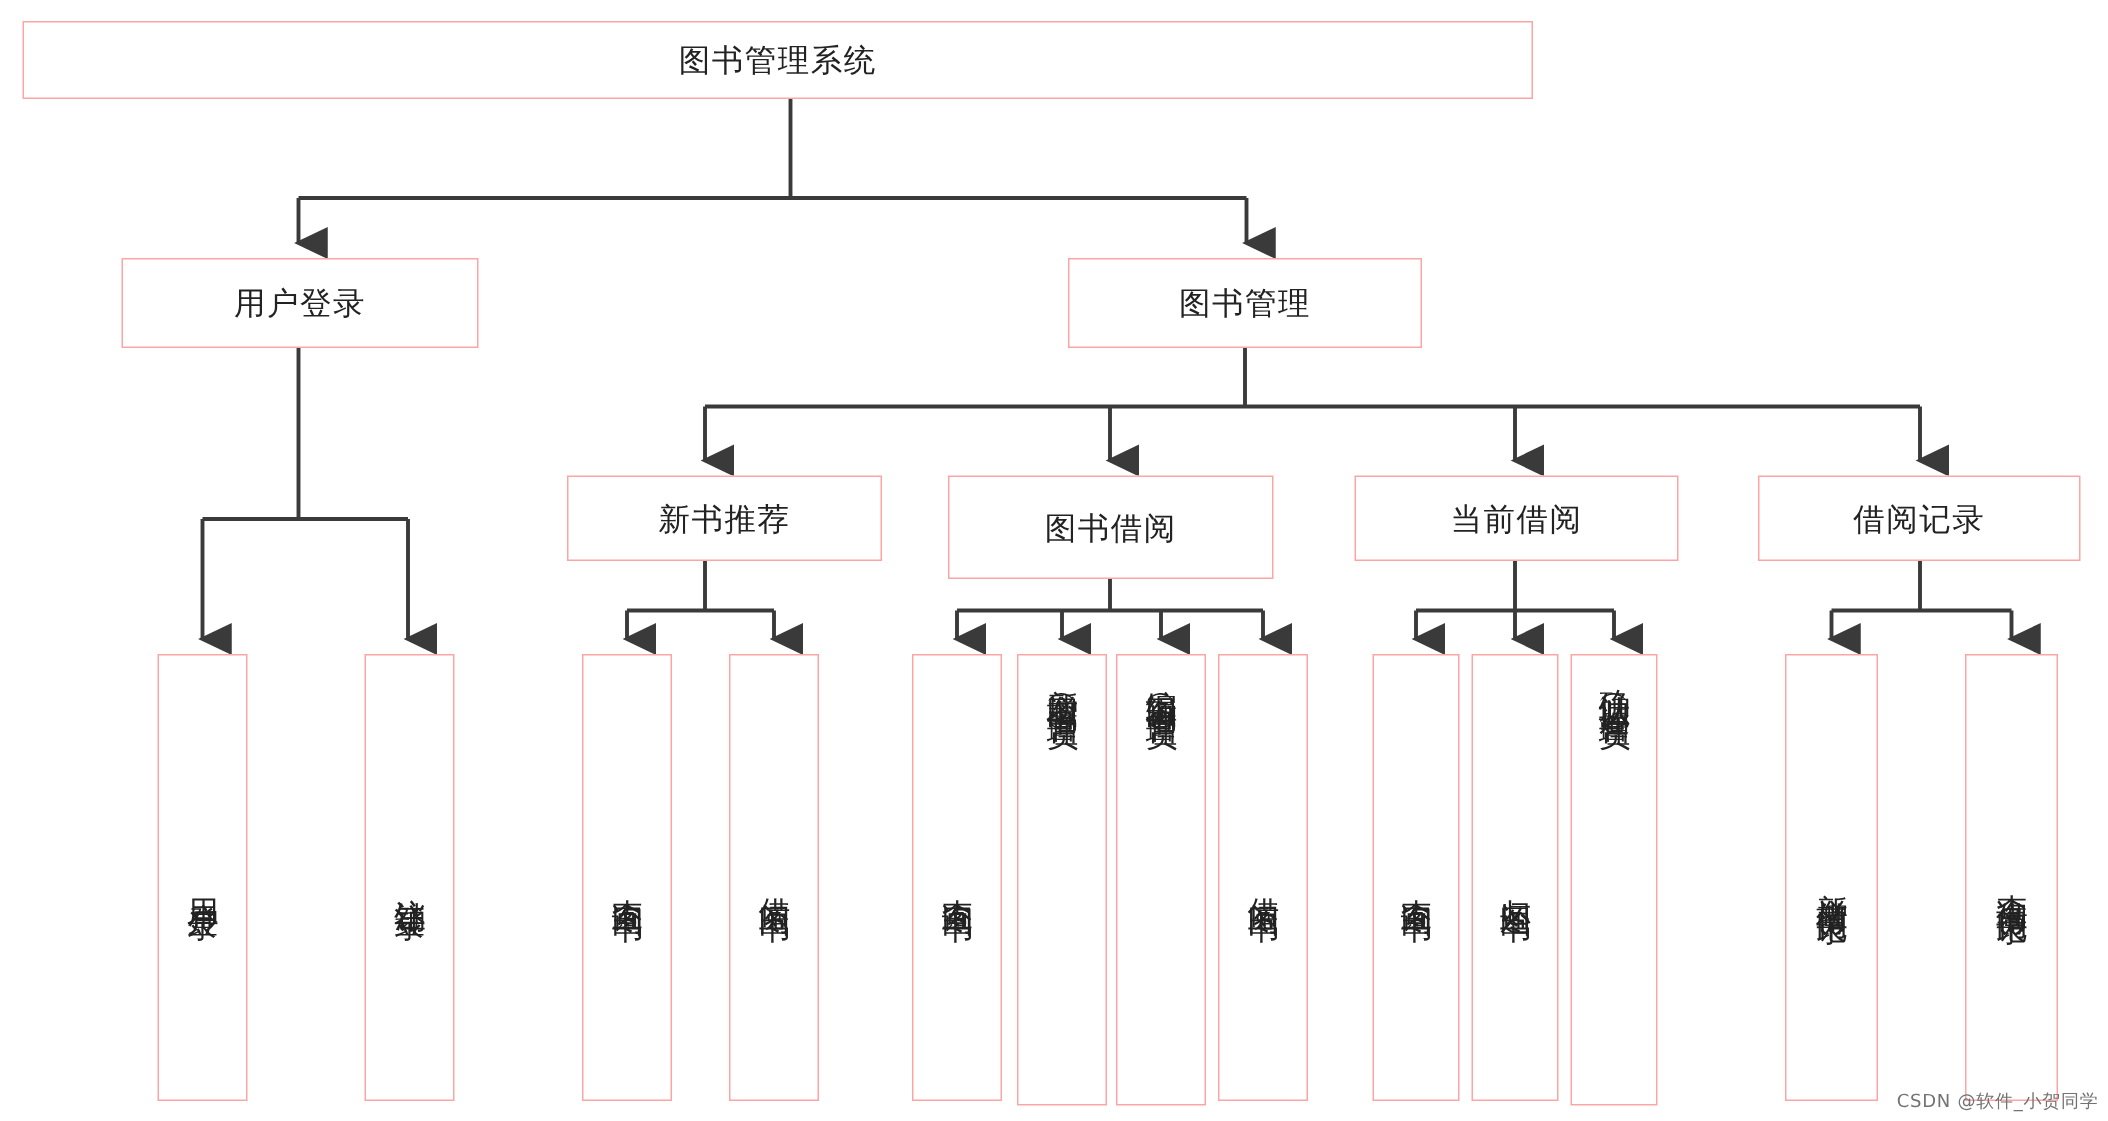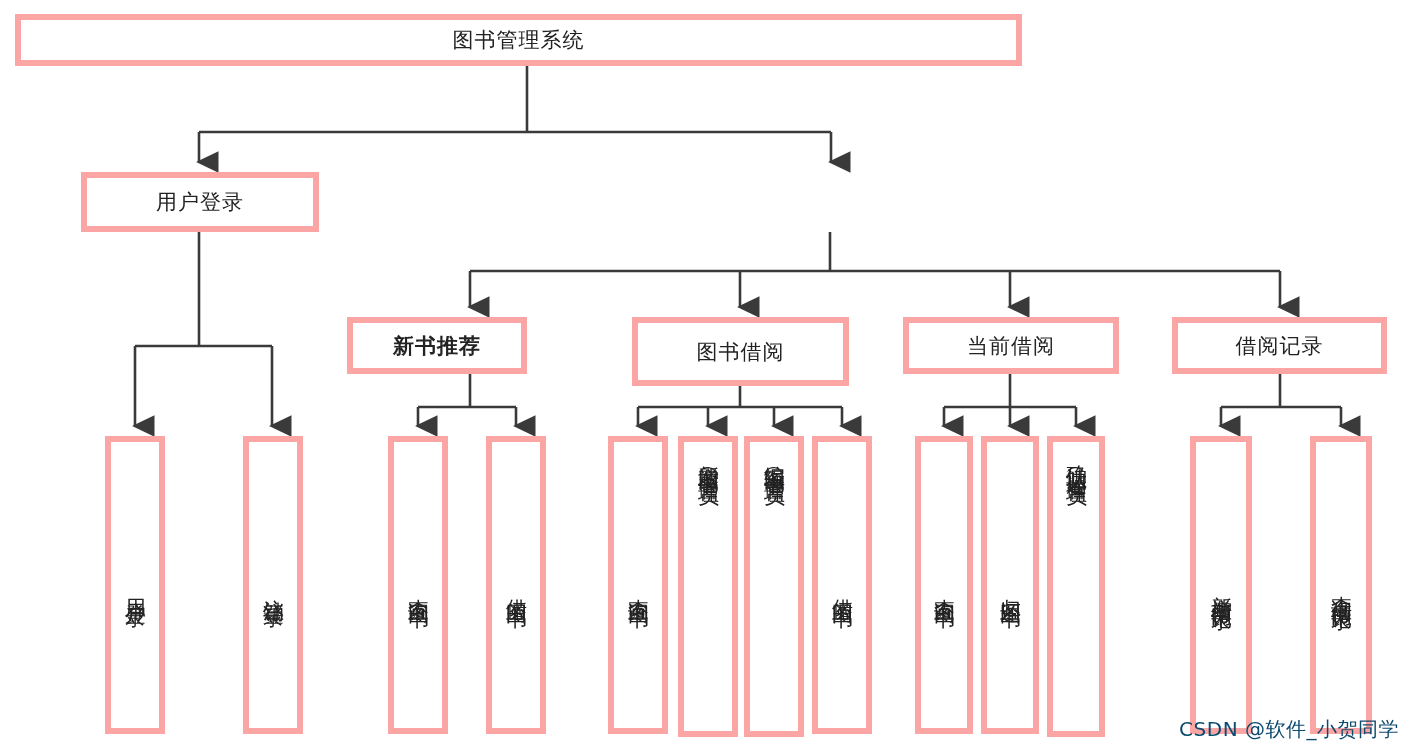--- a/index.html
+++ b/index.html
@@ -22,21 +22,21 @@
     left: 0;
     top: 0;
     width: 1405px;
     height: 747px;
     pointer-events: none;
   }
   .node {
     position: absolute;
     box-sizing: border-box;
     background: #ffffff;
-    border: 6px solid #fca5a5;
+    border: 1px solid #fca5a5;
     display: flex;
     align-items: center;
     justify-content: center;
     color: #222222;
   }
   .node.h {
     
     font-size: 21px;
     letter-spacing: 1px;
   }
@@ -55,22 +55,22 @@
     white-space: nowrap;
     color: #222222;
   }
   .vtext.center {
     align-self: center;
   }
   #watermark {
     position: absolute;
     right: 6px;
     bottom: 4px;
-    font-size: 20px;
-    color: #0c4a6e;
+    font-size: 12px;
+    color: #737373;
     letter-spacing: 0.5px;
     white-space: nowrap;
   }
 </style>
 </head>
 <body>
 
 <div id="canvas">
 
   <svg id="wires" viewBox="0 0 1405 747" xmlns="http://www.w3.org/2000/svg">
@@ -123,22 +123,25 @@
     </g>
   </svg>
 
   <div class="node h" style="left:15px; top:14px; width:1007px; height:52px;">
     <span>图书管理系统</span>
   </div>
 
   <div class="node h" style="left:81px; top:172px; width:238px; height:60px;">
     <span>用户登录</span>
   </div>
+  <div class="node h" style="left:712px; top:172px; width:236px; height:60px;">
+    <span>图书管理</span>
+  </div>
 
-  <div class="node h" style="left:347px; top:317px; width:180px; height:57px;font-weight:bold;">
+  <div class="node h" style="left:378px; top:317px; width:210px; height:57px;">
     <span>新书推荐</span>
   </div>
   <div class="node h" style="left:632px; top:317px; width:217px; height:69px;">
     <span>图书借阅</span>
   </div>
   <div class="node h" style="left:903px; top:317px; width:216px; height:57px;">
     <span>当前借阅</span>
   </div>
   <div class="node h" style="left:1172px; top:317px; width:215px; height:57px;text-align:right;">
     <span>借阅记录</span>

